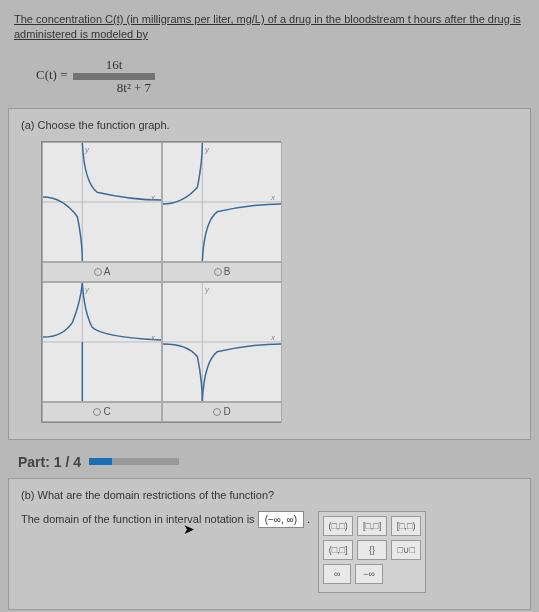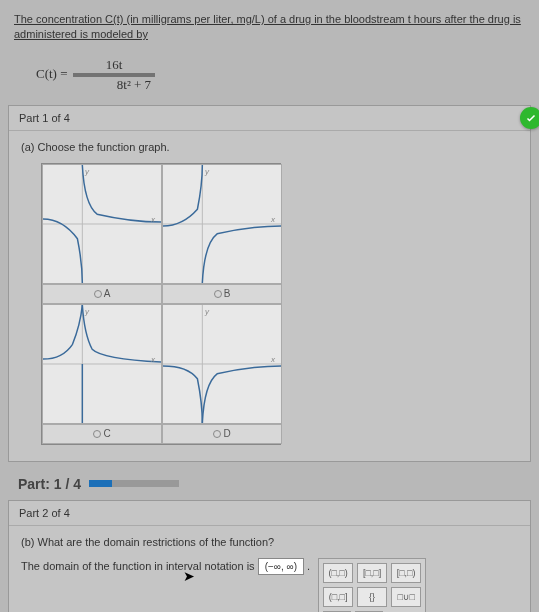--- a/index.html
+++ b/index.html
@@ -15,21 +15,21 @@
       padding: 4px 6px 10px;
       line-height: 1.4;
       text-decoration: underline;
     }
     .formula {
       padding: 4px 0 12px 28px;
       font-family: 'Times New Roman', serif;
       font-size: 13px;
     }
     .frac { display: inline-block; vertical-align: middle; text-align: center; margin-left: 2px; }
-    .frac .num { display: block; border-bottom: 4px solid #737373; padding: 0 4px; }
+    .frac .num { display: block; border-bottom: 7px solid #737373; padding: 0 4px; }
     .frac .den { display: block; padding: 0 4px; margin-left: 40px; }
     .panel {
       border: 1px solid #999;
       background: #c5c5c5;
       margin-bottom: 6px;
     }
     .panel-header {
       padding: 6px 10px;
       border-bottom: 1px solid #aaa;
       font-size: 11px;
@@ -161,28 +161,20 @@
 
 <div class="formula">
   <span>C(t) =</span>
   <span class="frac">
     <span class="num">16t</span>
     <span class="den">8t² + 7</span>
   </span>
 </div>
 
 <div class="panel">
-  <div class="panel-header">
-    <span>Part 1 of 4</span>
-    <span class="check-badge">
-      <svg viewBox="0 0 24 24" width="12" height="12">
-          <path fill="none" stroke="#fff" stroke-width="3" d="M5 13l4 4 10-10"></path>
-        </svg>
-    </span>
-  </div>
   <div class="panel-body">
     <div class="question-text">(a) Choose the function graph.</div>
 
     <div class="graph-grid">
 
       <div class="graph-cell">
         <span class="axis-label" style="top:2px;left:42px">y</span>
         <span class="axis-label" style="top:50px;right:6px">x</span>
         <svg viewBox="0 0 120 120">
           <line x1="40" y1="0" x2="40" y2="120" stroke="#bbb"></line>
@@ -250,23 +242,20 @@
 </div>
 
 <div class="progress-row">
   <span>Part: 1 / 4</span>
   <div class="progress-bar">
     <div class="progress-fill"></div>
   </div>
 </div>
 
 <div class="panel">
-  <div class="panel-header">
-    <span>Part 2 of 4</span>
-  </div>
   <div class="panel-body">
     <div class="question-text">(b) What are the domain restrictions of the function?</div>
 
     <div class="answer-row">
       <span class="rel-wrap">
         <span>The domain of the function in interval notation is</span>
         <span class="answer-box">(−∞, ∞)</span>
         <span>.</span>
         <span class="cursor-arrow" style="left:162px;top:10px;">➤</span>
       </span>

